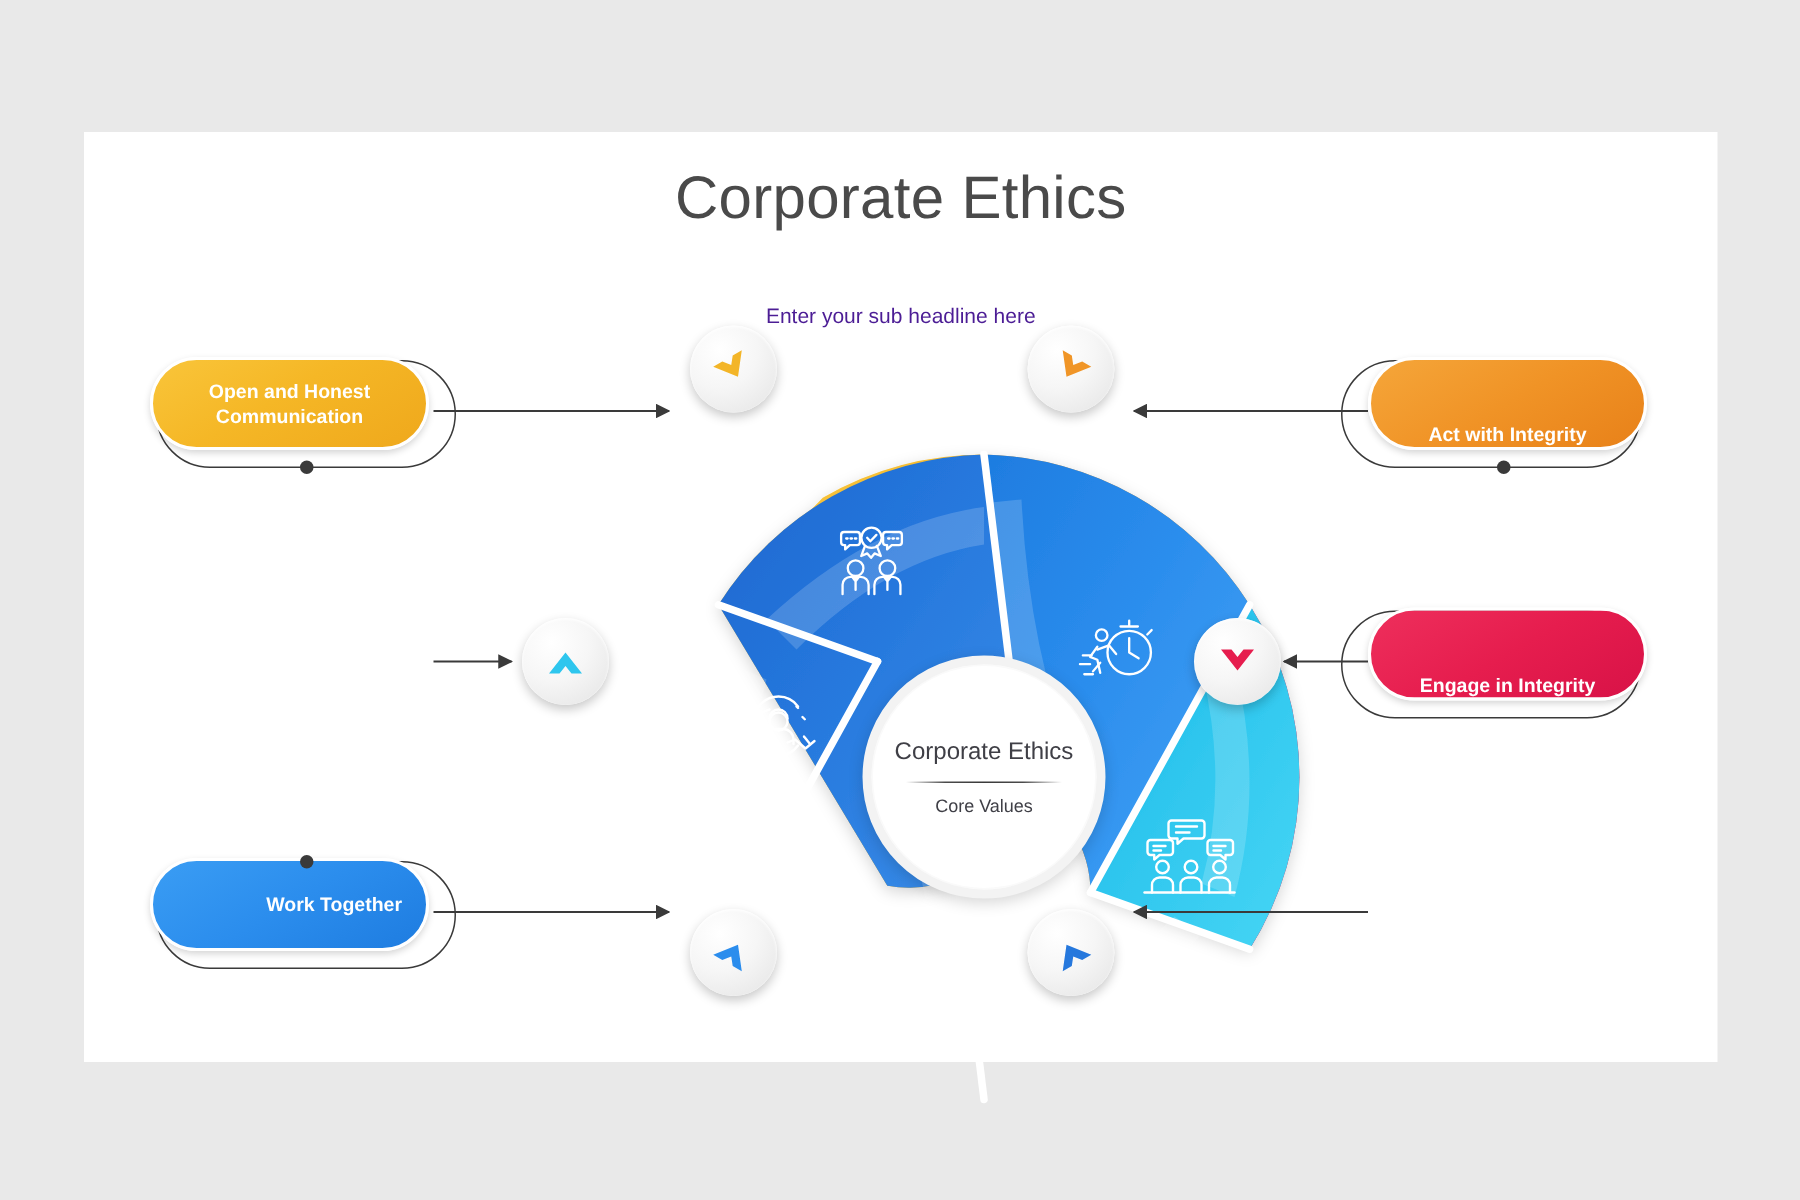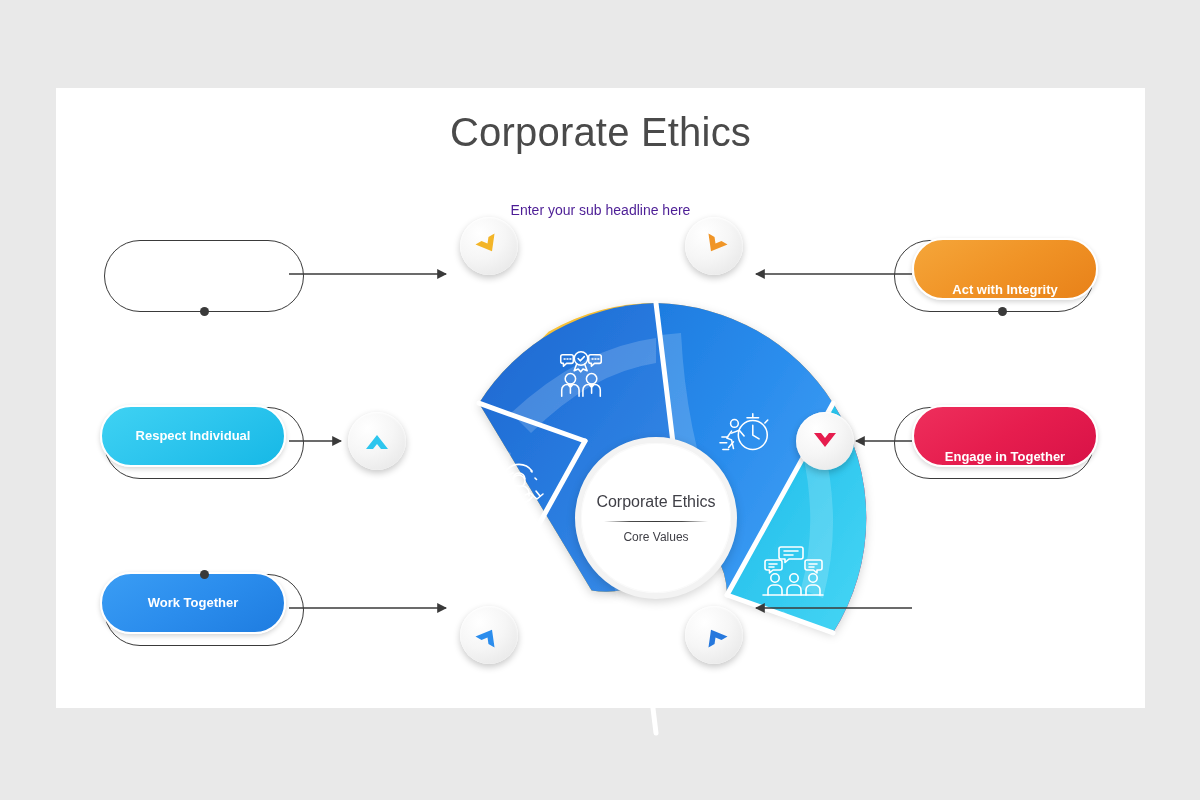--- a/index.html
+++ b/index.html
@@ -106,21 +106,21 @@
   .side-right .pill { left:18px; top:-2px;align-items:flex-end; }
 
   .pill-dot {
     position:absolute; width:9px; height:9px; border-radius:50%;
     background:#3a3a3a;
   }
 
   
   .g-amber  { background:linear-gradient(150deg,#f9c53a 0%,#f5b726 45%,#efa81c 100%); }
   .g-cyan   { background:linear-gradient(150deg,#3fd2f3 0%,#2ec6ee 45%,#16b8e6 100%); }
-  .g-blue   { background:linear-gradient(150deg,#3a9df4 0%,#2b8ded 50%,#1e7ce0 100%); }
+  .g-blue   { background:linear-gradient(150deg,#3a9df4 0%,#2b8ded 50%,#1e7ce0 100%);justify-content:flex-end; }
   .g-orange { background:linear-gradient(150deg,#f5a63a 0%,#f09326 50%,#e88119 100%); }
   .g-crimson{ background:linear-gradient(150deg,#ee2f5c 0%,#e61d4e 50%,#d81247 100%); }
   .g-royal  { background:linear-gradient(150deg,#2f86e8 0%,#2678dd 50%,#1d69d2 100%); }
 
   
   #connectors { position:absolute; left:0; top:0; width:1089px; height:620px; pointer-events:none; z-index:3; }
 </style>
 </head>
 <body>
 
@@ -378,48 +378,45 @@
       </svg>
     </div>
     <div class="badge" style="left:629px; top:518px;">
       <svg viewBox="0 0 30 30" style="transform:rotate(240deg)">
         <path d="M7 4 L21 15 L7 26 L7 19 L12 15 L7 11 Z" fill="#2678dd"></path>
       </svg>
     </div>
 
     <div class="pill-wrap side-left" style="left:48px; top:152px;">
       <div class="pill-ring"></div>
+      <div class="pill g-amber">
+        <span>Open and Honest Communication</span>
+      </div>
       <div class="pill-dot" style="left:96px; top:67px;"></div>
     </div>
 
-    <div class="pill-wrap side-left" style="left:48px; top:319px;">
-      <div class="pill-ring"></div>
-      <div class="pill g-cyan">
-        <span>Respect Individual</span>
-      </div>
-    </div>
 
     <div class="pill-wrap side-left" style="left:48px; top:486px;">
       <div class="pill-ring"></div>
       <div class="pill g-blue">
         <span>Work Together</span>
       </div>
       <div class="pill-dot" style="left:96px; top:-4px;"></div>
     </div>
 
     <div class="pill-wrap side-right" style="left:838px; top:152px;">
       <div class="pill-ring"></div>
       <div class="pill g-orange">
         <span>Act with Integrity</span>
       </div>
       <div class="pill-dot" style="left:104px; top:67px;"></div>
     </div>
 
     <div class="pill-wrap side-right" style="left:838px; top:319px;">
       <div class="pill-ring"></div>
       <div class="pill g-crimson">
-        <span>Engage in Together</span>
+        <span>Engage in Integrity</span>
       </div>
     </div>
 
 
   </div>
 </div>
 
 </body></html>

